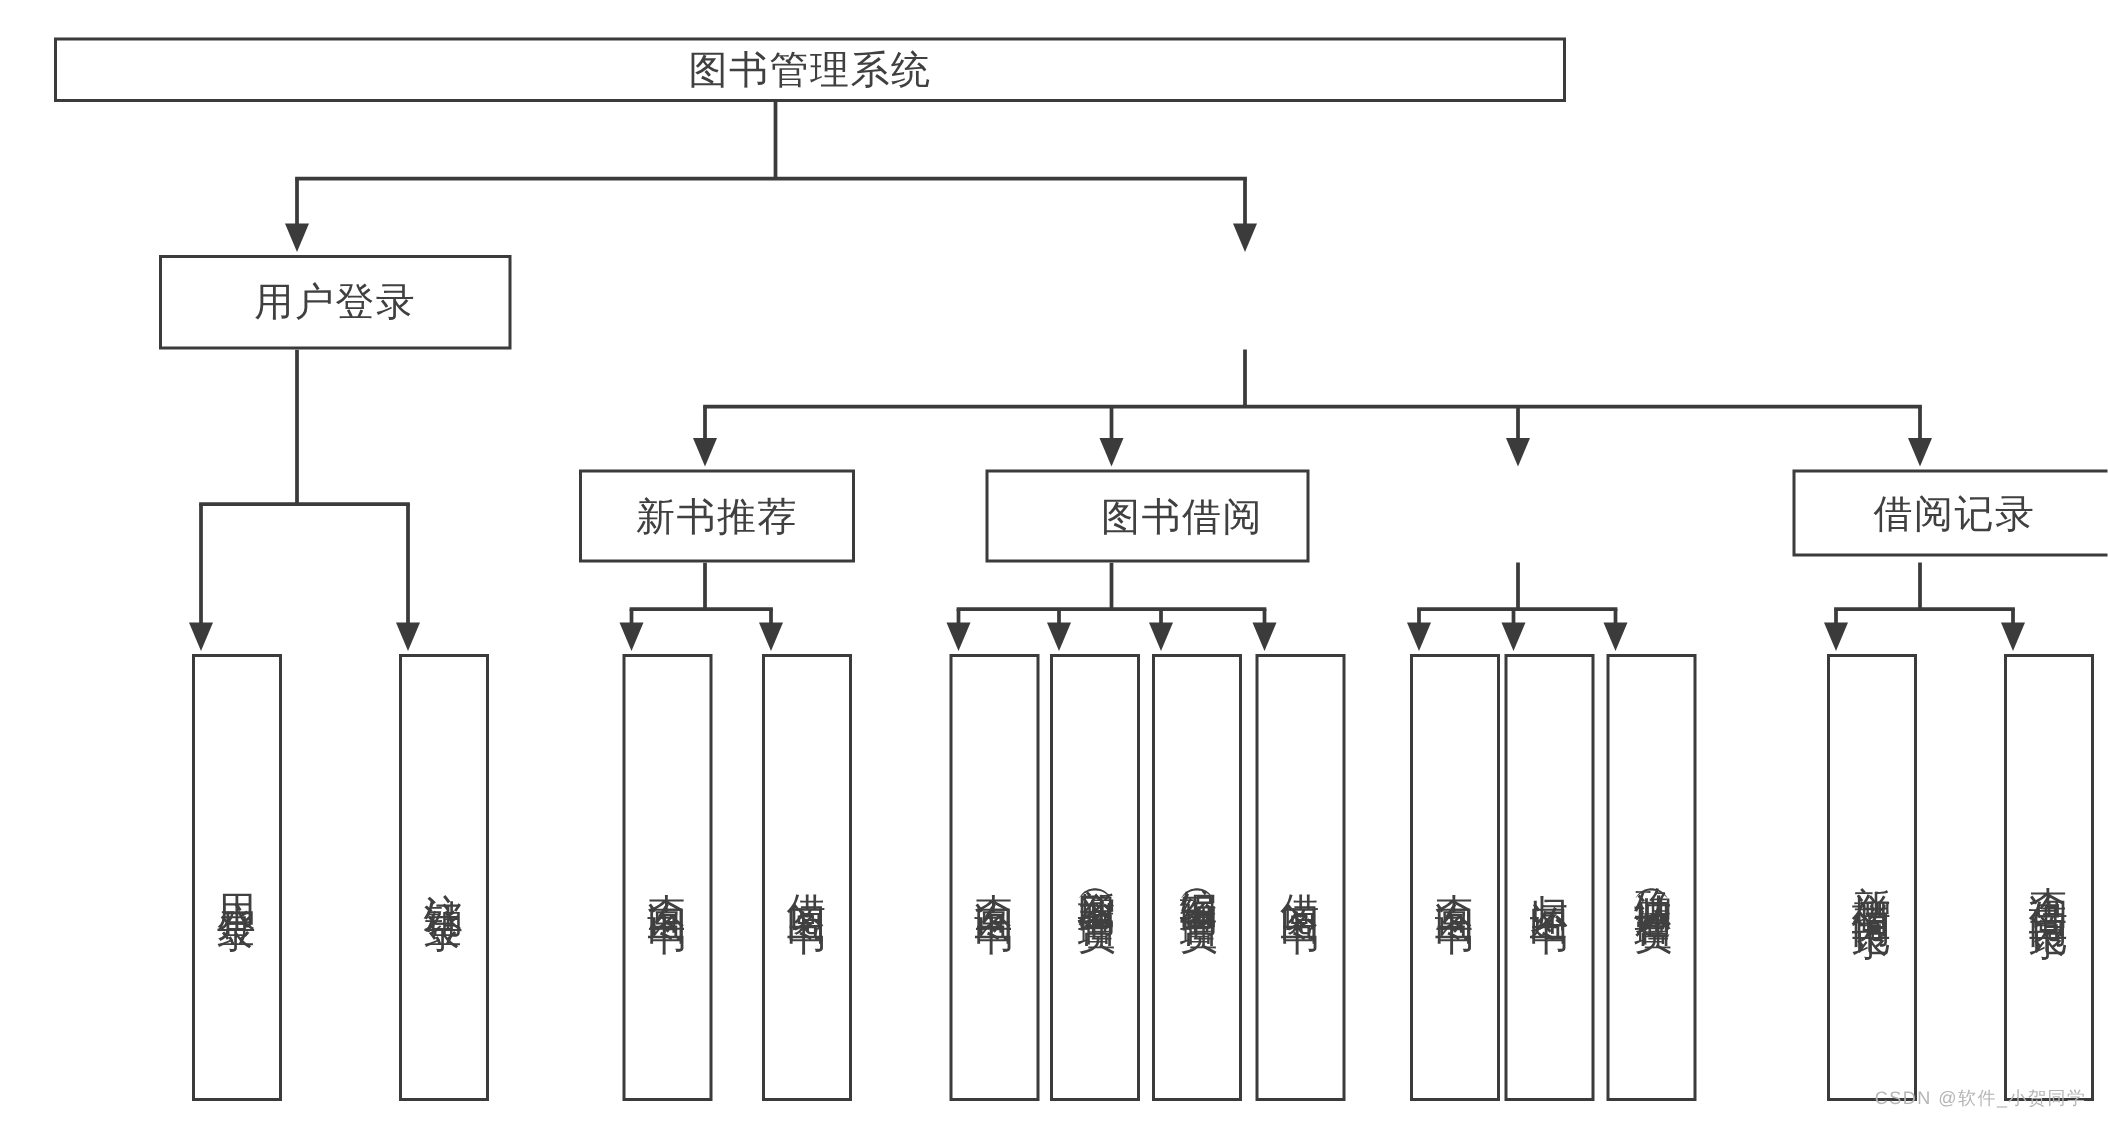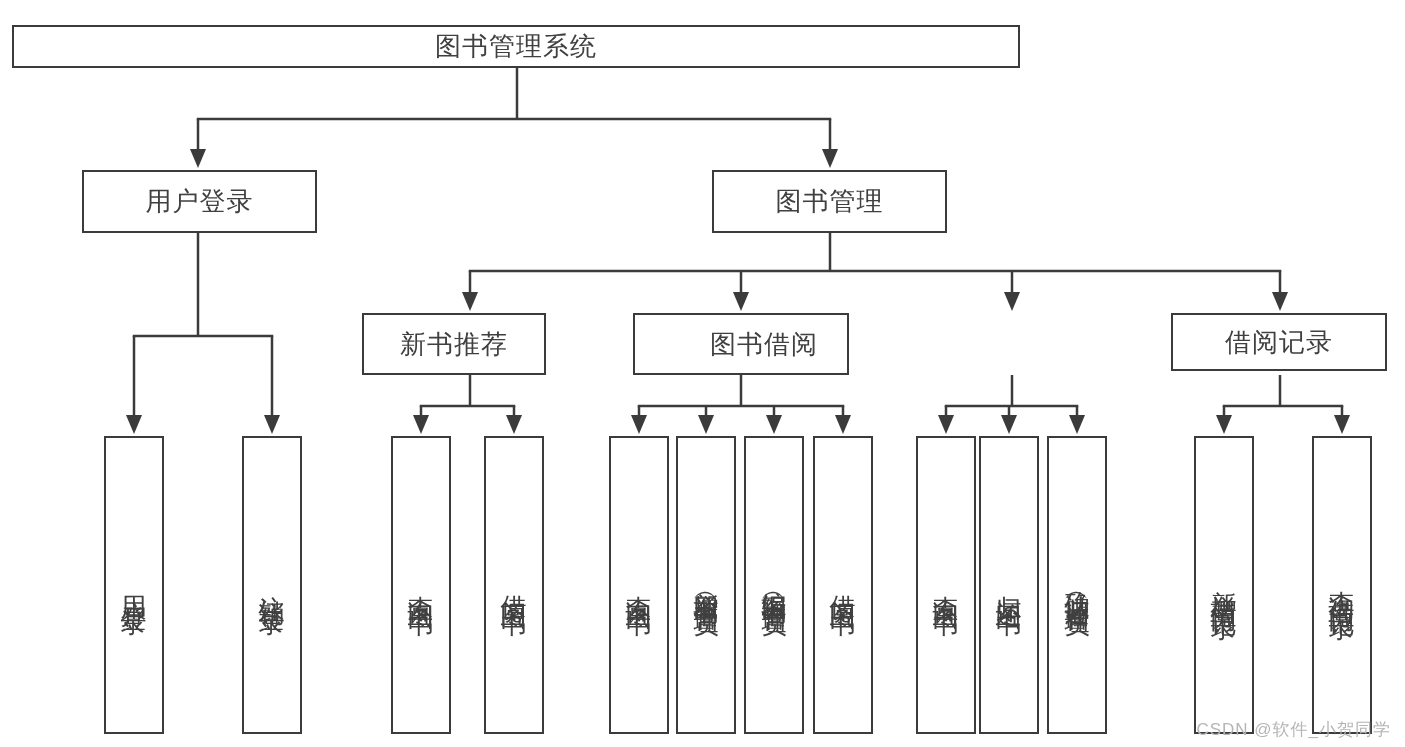--- a/index.html
+++ b/index.html
@@ -21,32 +21,33 @@
     position:absolute;
     box-sizing:border-box;
     border:2.5px solid var(--line);
     background:var(--bg);
     color:var(--text);
     display:flex;align-items:center;justify-content:center;
     font-size:26px;
     letter-spacing:1px;
     white-space:nowrap;
     z-index:1;
+    margin-left:24px;
   }
   .vnode{
     writing-mode:vertical-rl;
     text-orientation:mixed;
     letter-spacing:5px;
     line-height:1;
   }
   .vnode.tight{letter-spacing:3px;font-size:25px;}
   .watermark{
     position:absolute;
     right:14px;bottom:6px;
-    font-size:17px;
+    font-size:12px;
     color:var(--wm);
     letter-spacing:1px;
     z-index:2;
   }
 </style>
 </head>
 <body>
 
 <div id="canvas">
 
@@ -101,21 +102,20 @@
       <line x1="1222.75" y1="406" x2="1343.25" y2="406" stroke="var(--line)" stroke-width="2.5"></line>
       <line x1="1224" y1="406" x2="1224" y2="421" stroke="var(--line)" stroke-width="2.5"></line>
       <polygon points="1216,415 1232,415 1224,434" fill="var(--line)"></polygon>
       <line x1="1342" y1="406" x2="1342" y2="421" stroke="var(--line)" stroke-width="2.5"></line>
       <polygon points="1334,415 1350,415 1342,434" fill="var(--line)"></polygon>
     </svg>
 
   <div class="node" style="left:12px;top:25px;width:1008px;height:43px;">图书管理系统</div>
 
   <div class="node" style="left:82px;top:170px;width:235px;height:63px;">用户登录</div>
-  <div class="node" style="left:712px;top:170px;width:235px;height:63px;">图书管理</div>
 
   <div class="node" style="left:362px;top:313px;width:184px;height:62px;">新书推荐</div>
   <div class="node" style="left:633px;top:313px;width:216px;height:62px;padding-left:46px;">图书借阅</div>
   <div class="node" style="left:1171px;top:313px;width:216px;height:58px;">借阅记录</div>
 
   <div class="node vnode" style="left:104px;top:436px;width:60px;height:298px;">用户登录</div>
   <div class="node vnode" style="left:242px;top:436px;width:60px;height:298px;">注销登录</div>
 
   <div class="node vnode" style="left:391px;top:436px;width:60px;height:298px;">查询图书</div>
   <div class="node vnode" style="left:484px;top:436px;width:60px;height:298px;">借阅图书</div>

